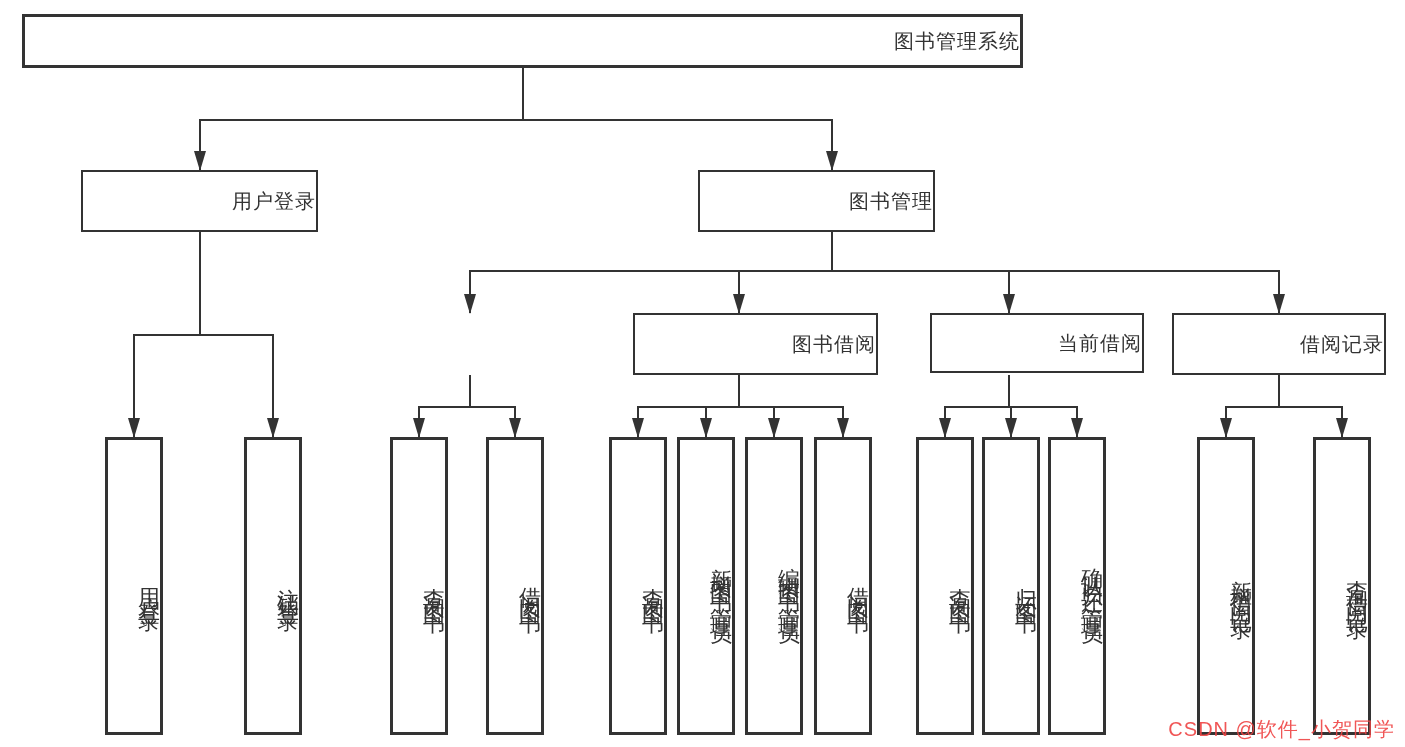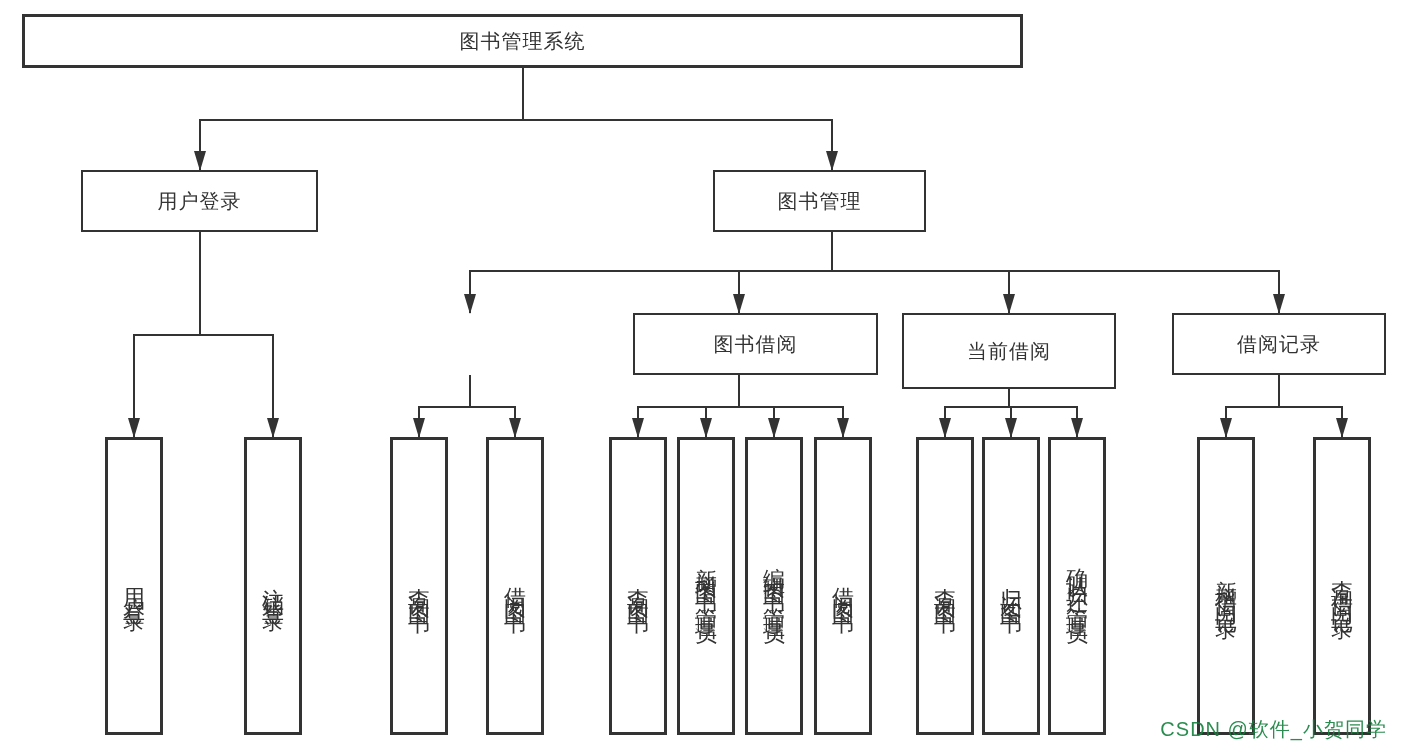--- a/index.html
+++ b/index.html
@@ -24,21 +24,21 @@
     height: 747px;
     pointer-events: none;
   }
   .node {
     position: absolute;
     box-sizing: border-box;
     background: #ffffff;
     border: 2px solid #333333;
     display: flex;
     align-items: center;
-    justify-content: center;
+    justify-content: flex-end;
     z-index: 2;
   }
   .node.root {
     border-width: 3px;
     font-size: 20px;
   }
   .h-box {
     font-size: 20px;
     letter-spacing: 1px;
   }
@@ -48,24 +48,24 @@
   .v-box .v-label {
     writing-mode: vertical-rl;
     text-orientation: mixed;
     font-size: 22px;
     letter-spacing: 8px;
     line-height: 1;
     white-space: nowrap;
   }
   .watermark {
     position: absolute;
-    right: 18px;
+    right: 10px;
     bottom: 4px;
     font-size: 20px;
-    color: #15803d;
+    color: #ef4444;
     opacity: 0.9;
     z-index: 5;
     letter-spacing: 1px;
   }
 </style>
 </head>
 <body>
 
 <div class="canvas">
 
@@ -119,28 +119,28 @@
     </g>
   </svg>
 
   <div class="node root h-box" style="left:22px;top:14px;width:1001px;height:54px">
     <span>图书管理系统</span>
   </div>
 
   <div class="node h-box" style="left:81px;top:170px;width:237px;height:62px">
     <span>用户登录</span>
   </div>
-  <div class="node h-box" style="left:713px;top:170px;width:213px;height:62px">
+  <div class="node h-box" style="left:698px;top:170px;width:237px;height:62px">
     <span>图书管理</span>
   </div>
 
   <div class="node h-box" style="left:633px;top:313px;width:245px;height:62px">
     <span>图书借阅</span>
   </div>
-  <div class="node h-box" style="left:902px;top:313px;width:214px;height:76px">
+  <div class="node h-box" style="left:930px;top:313px;width:214px;height:60px">
     <span>当前借阅</span>
   </div>
   <div class="node h-box" style="left:1172px;top:313px;width:214px;height:62px">
     <span>借阅记录</span>
   </div>
 
   <div class="node v-box" style="left:105px;top:437px;width:58px;height:298px">
     <span class="v-label">用户登录</span>
   </div>
   <div class="node v-box" style="left:244px;top:437px;width:58px;height:298px">

